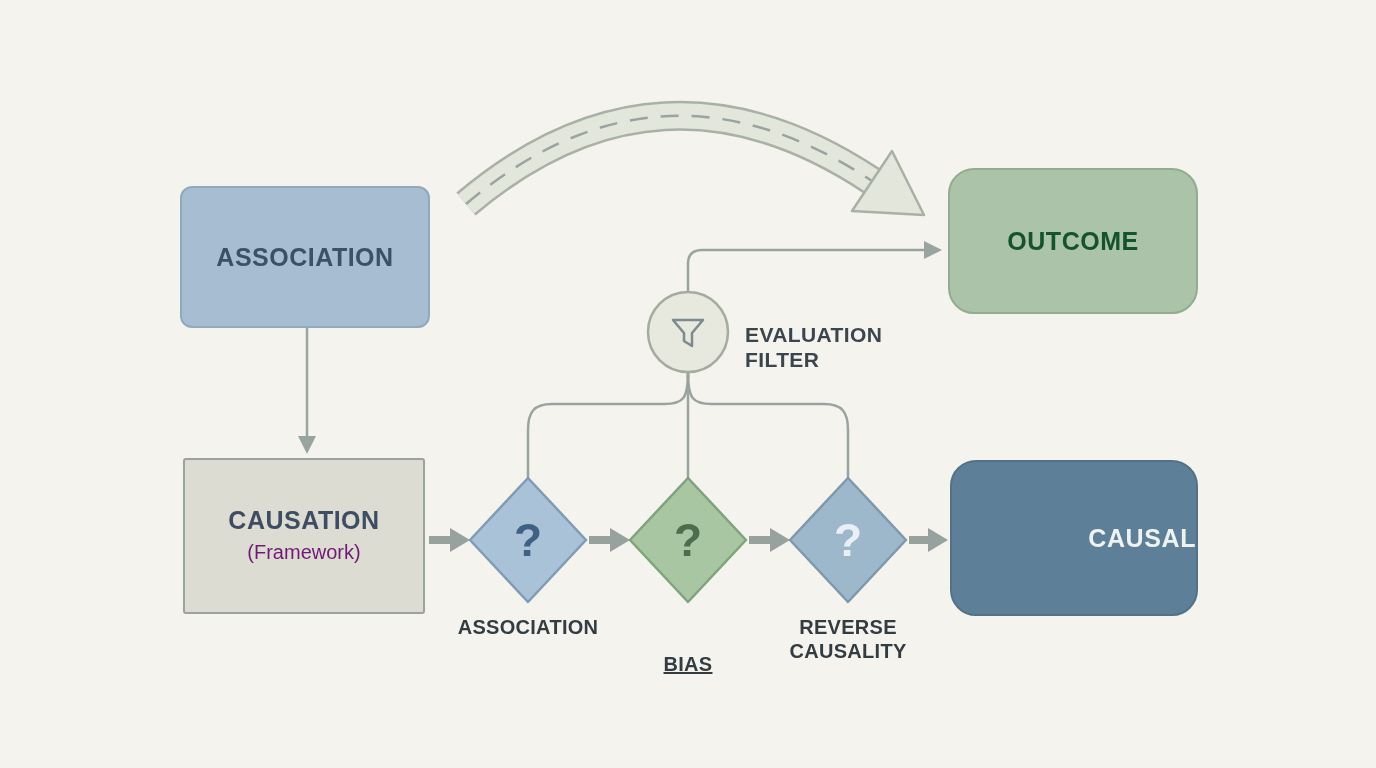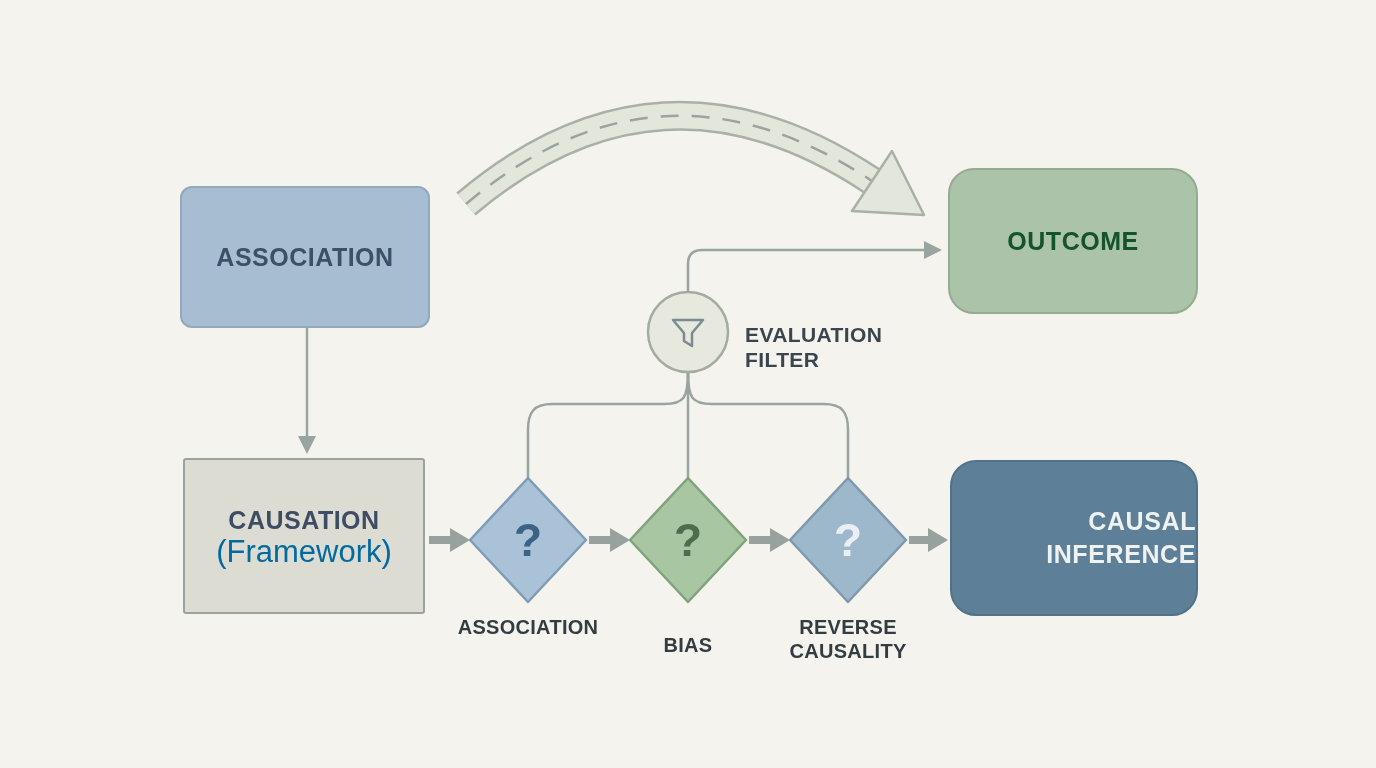--- a/index.html
+++ b/index.html
@@ -21,21 +21,21 @@
     left:948px;top:168px;width:250px;height:146px;border-radius:26px;
     background:#abc3a8;border:2px solid #93ac90;
     color:#14532d;font-size:25px;font-weight:bold;letter-spacing:0.5px;
   }
   .node-causation{
     left:183px;top:458px;width:242px;height:156px;border-radius:3px;
     background:#dddcd2;border:2px solid #9ba39f;
     flex-direction:column;line-height:32px;
   }
   .node-causation .l1{color:#3e4d63;font-size:25px;font-weight:bold;letter-spacing:0.5px;}
-  .node-causation .l2{color:#0369a1;font-size:31px;font-weight:normal;}
+  .node-causation .l2{color:#701a75;font-size:20px;font-weight:normal;}
   .node-causal-inference{
     left:950px;top:460px;width:248px;height:156px;border-radius:26px;
     background:#5d7f97;border:2px solid #527289;
     flex-direction:column;line-height:33px;
     color:#eef2f0;font-size:25px;font-weight:bold;letter-spacing:0.6px;align-items:flex-end;
   }
   .filter-label{
     position:absolute;left:745px;top:306px;
     color:#3a454d;font-size:21px;font-weight:bold;line-height:25px;letter-spacing:0.4px;margin-top:16px;
   }
@@ -44,21 +44,21 @@
     font-size:46px;font-weight:bold;
   }
   .qmark.q1{left:498px;top:504px;color:#3e6184;}
   .qmark.q2{left:658px;top:504px;color:#4c6e4e;}
   .qmark.q3{left:818px;top:504px;color:#e9eff4;}
   .check-label{
     position:absolute;text-align:center;color:#323c41;font-size:20px;font-weight:bold;
     letter-spacing:0.3px;line-height:24px;
   }
   .check-label.c1{left:428px;top:615px;width:200px;}
-  .check-label.c2{left:628px;top:633px;width:120px;}
+  .check-label.c2{left:628px;top:652px;width:120px;text-decoration:underline;}
   .check-label.c3{left:758px;top:615px;width:180px;}
 </style>
 </head>
 <body>
 
 <div class="canvas">
 
   <svg class="layer" viewBox="0 0 1376 768" aria-hidden="true">
 
     <g>
@@ -113,21 +113,20 @@
     <span>OUTCOME</span>
   </div>
 
   <div class="node node-causation">
     <span class="l1">CAUSATION</span>
     <span class="l2">(Framework)</span>
   </div>
 
   <div class="node node-causal-inference">
     <span>CAUSAL</span>
-    <span>INFERENCE</span>
   </div>
 
   <div class="filter-label">
     <div>EVALUATION</div>
     <div>FILTER</div>
   </div>
 
   <div class="qmark q1">?</div>
   <div class="qmark q2">?</div>
   <div class="qmark q3">?</div>

